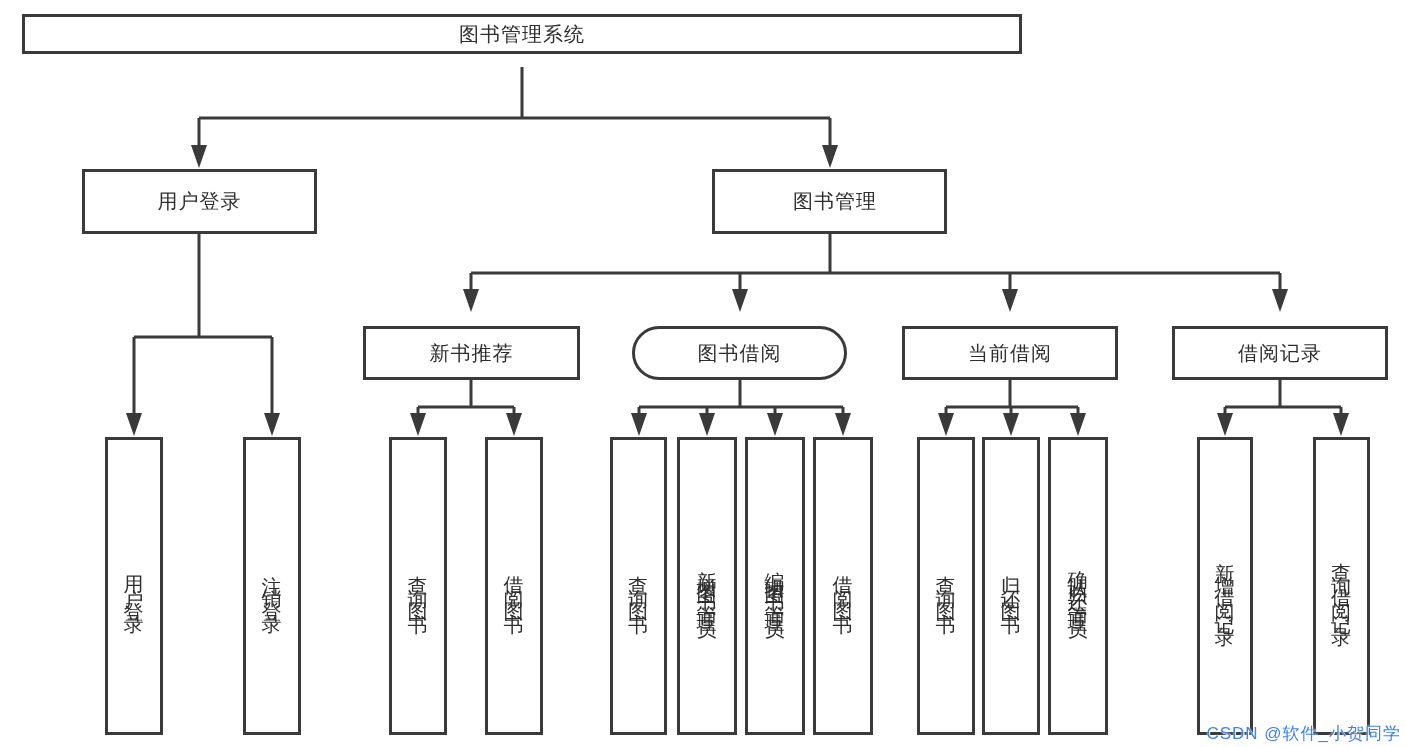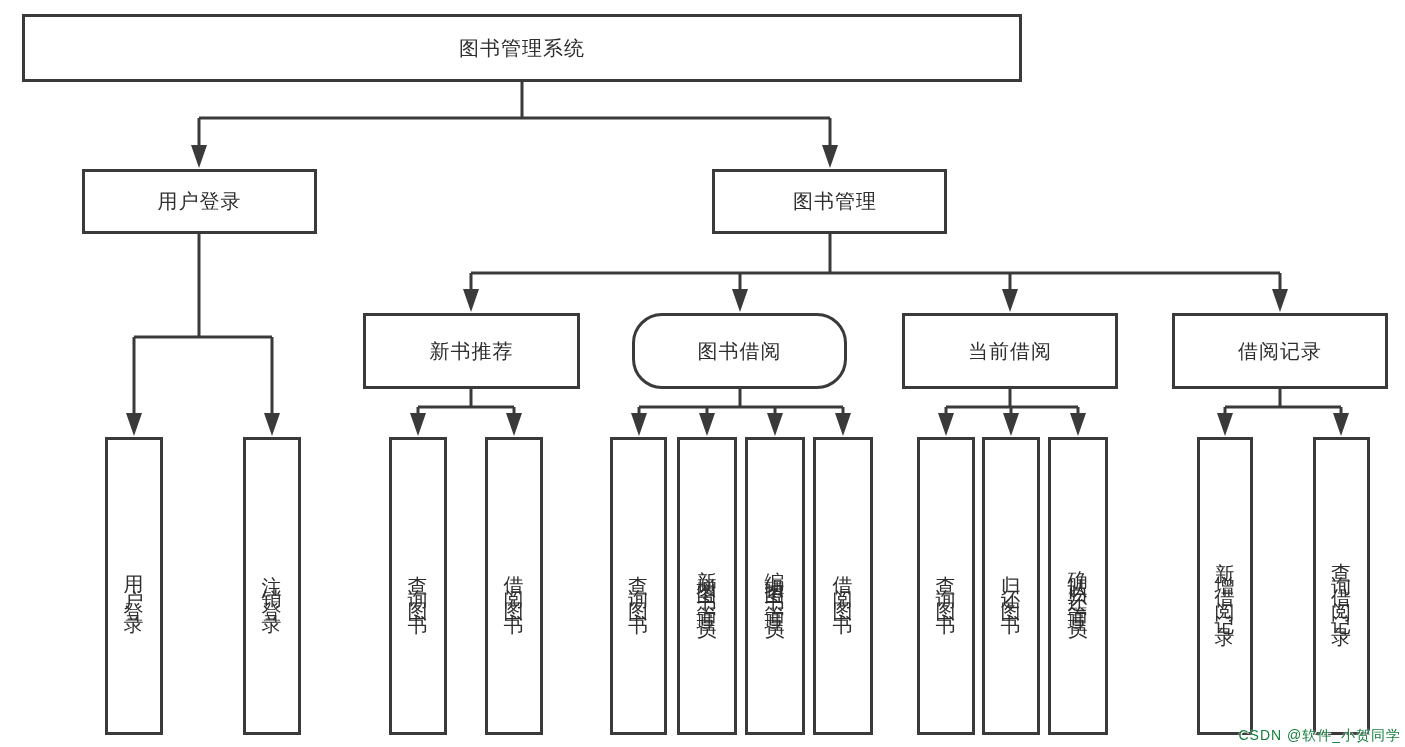--- a/index.html
+++ b/index.html
@@ -26,42 +26,42 @@
     background: #ffffff;
     border: 3px solid #3a3a3a;
     display: flex;
     align-items: center;
     justify-content: center;
     color: #2e2e2e;
     font-size: 20px;
     z-index: 2;
     letter-spacing: 1px;
   }
-  .node-root   { left: 22px;  top: 14px;  width: 1000px; height: 68px; }
+  .node-root   { left: 22px;  top: 14px;  width: 1000px; height: 40px; }
   .node-l2     { top: 169px; width: 235px; height: 65px; }
-  .node-l3     { top: 313px; height: 76px; }
+  .node-l3     { top: 326px; height: 54px; }
   .node-leaf   { top: 437px; height: 298px; }
 
   .vtext {
     writing-mode: vertical-rl;
     text-orientation: mixed;
     letter-spacing: 13px;
     font-size: 20px;
     line-height: 1;
     white-space: nowrap;
   }
   .vtext.long { letter-spacing: 7px; }
 
   #watermark {
     position: absolute;
     right: 4px;
     bottom: 2px;
     z-index: 3;
-    font-size: 14px;
-    color: #15803d;
+    font-size: 17px;
+    color: #3b82f6;
     letter-spacing: 1px;
     text-shadow: 0 0 2px #ffffff, 1px 1px 0 #ffffff;
     font-family: "Liberation Sans", sans-serif;
   }
 </style>
 </head>
 <body>
 
 <div id="canvas">
 

